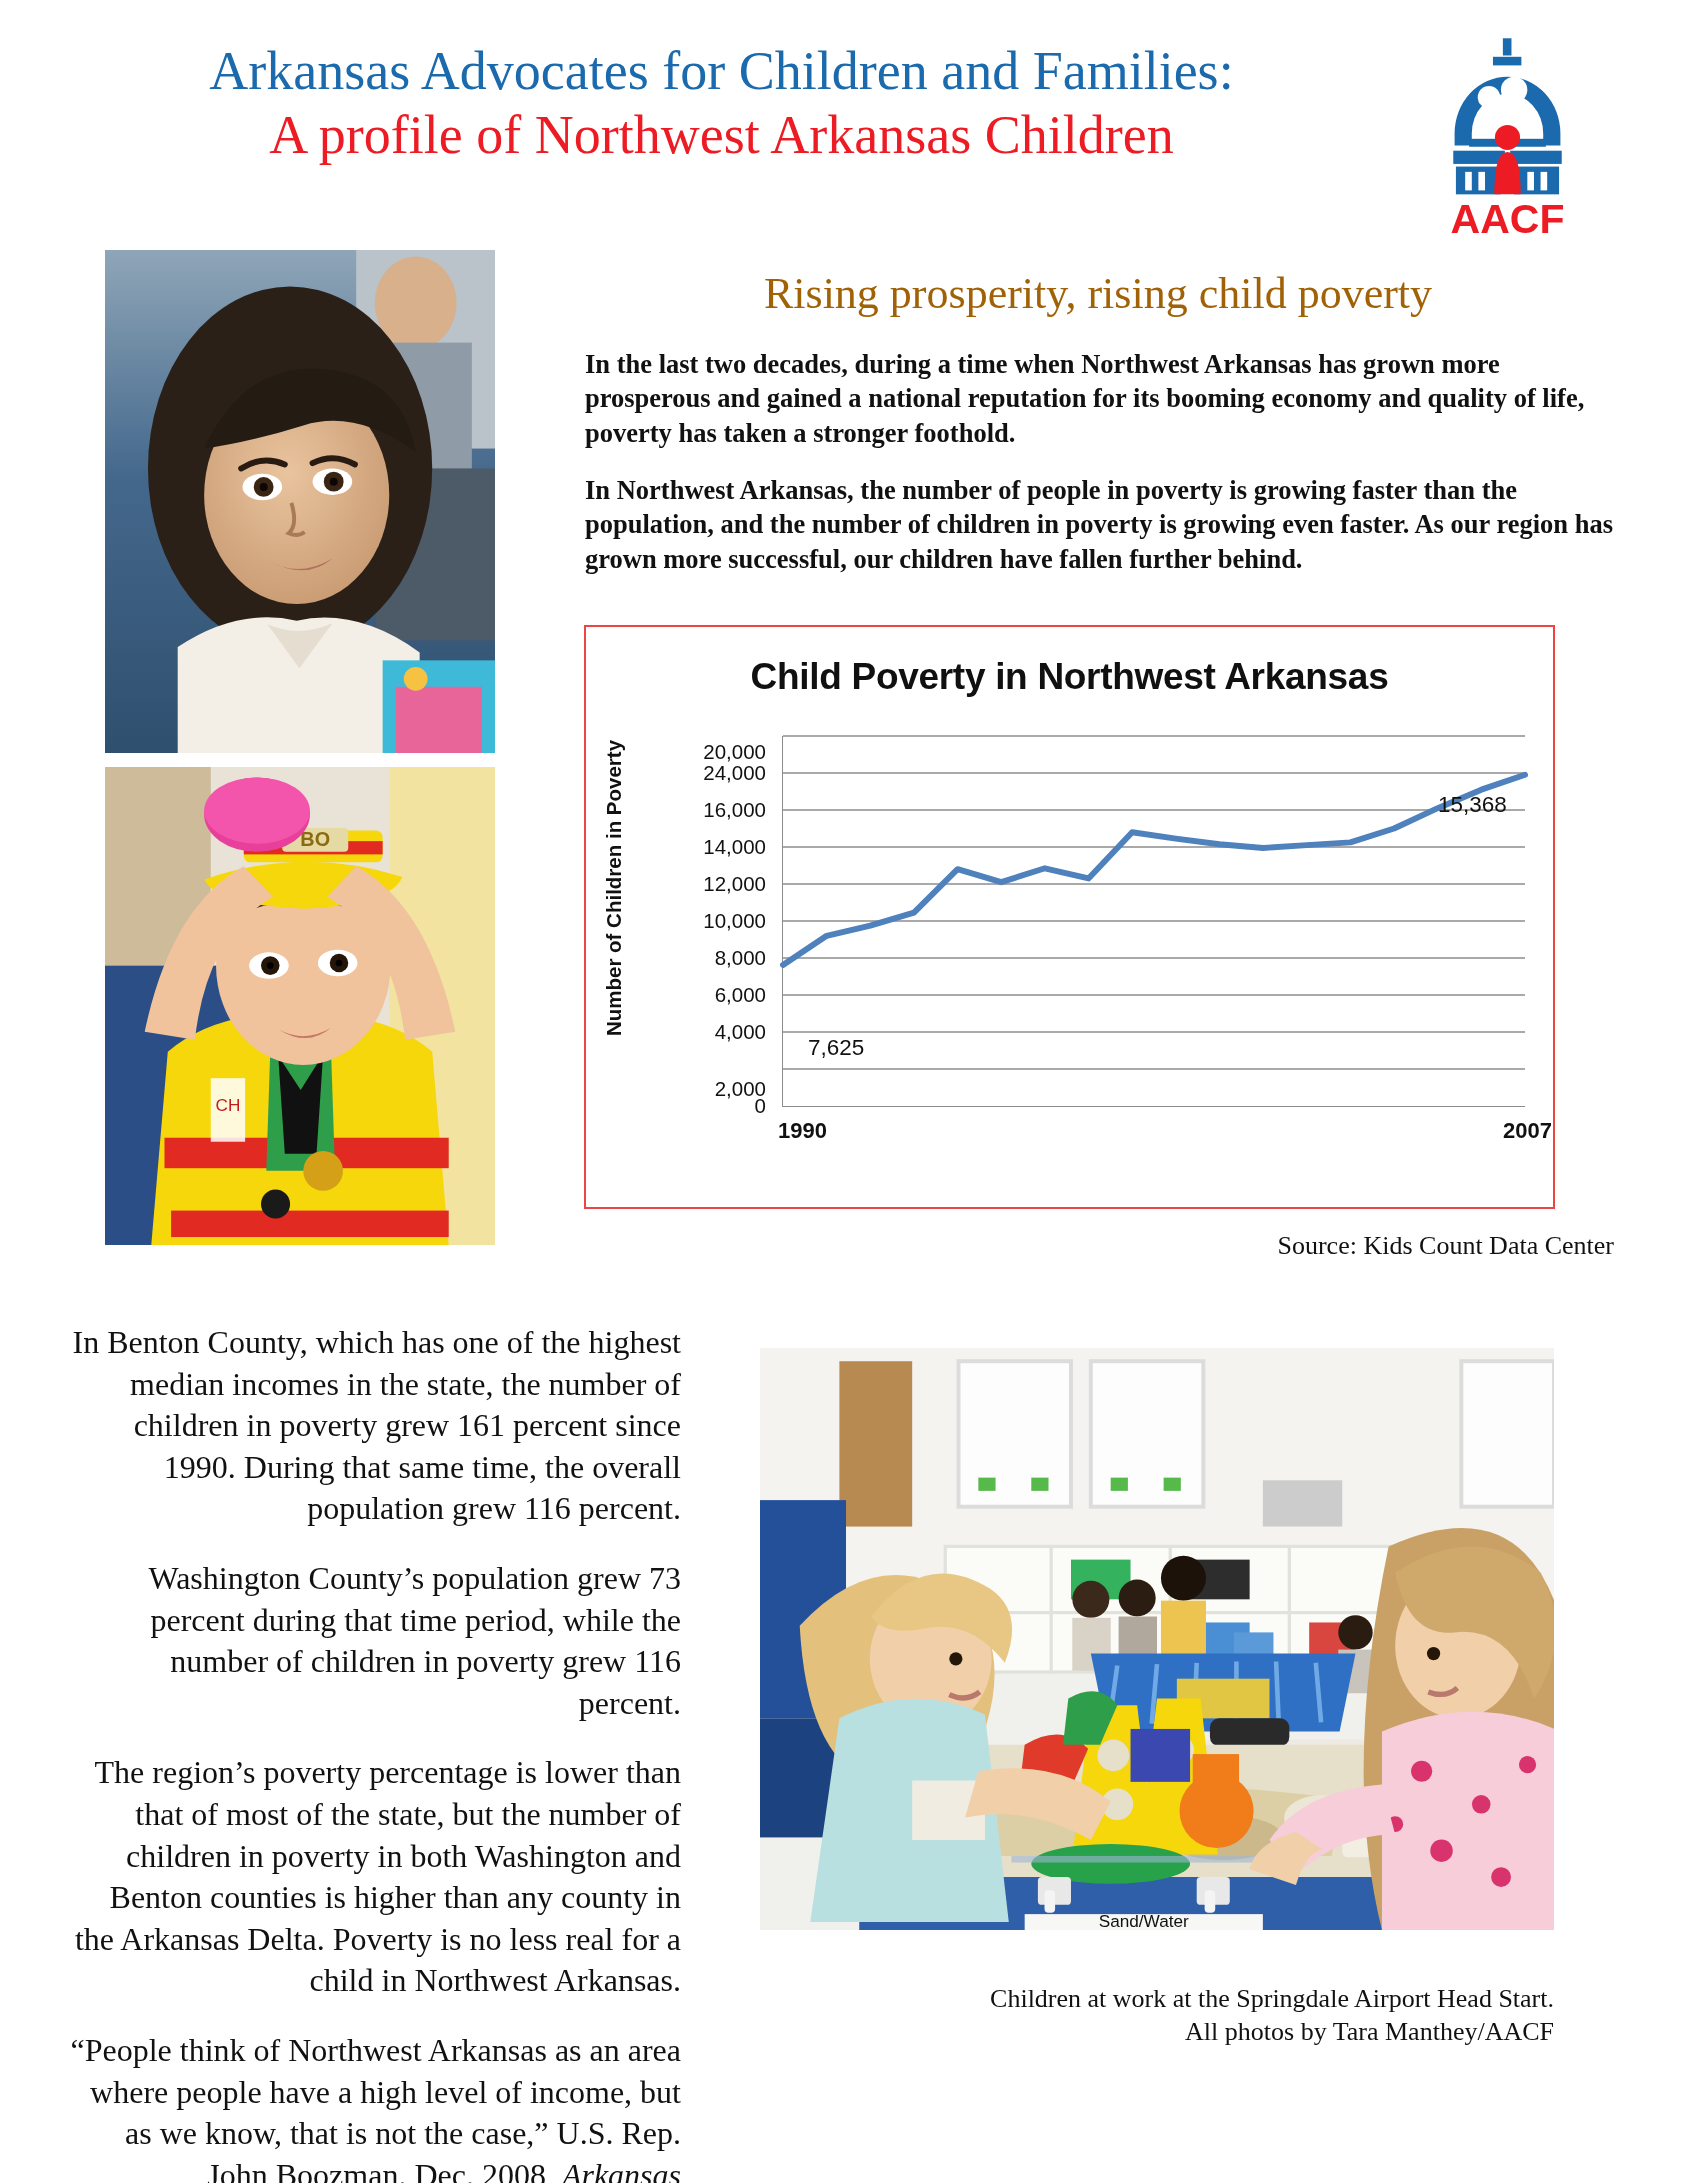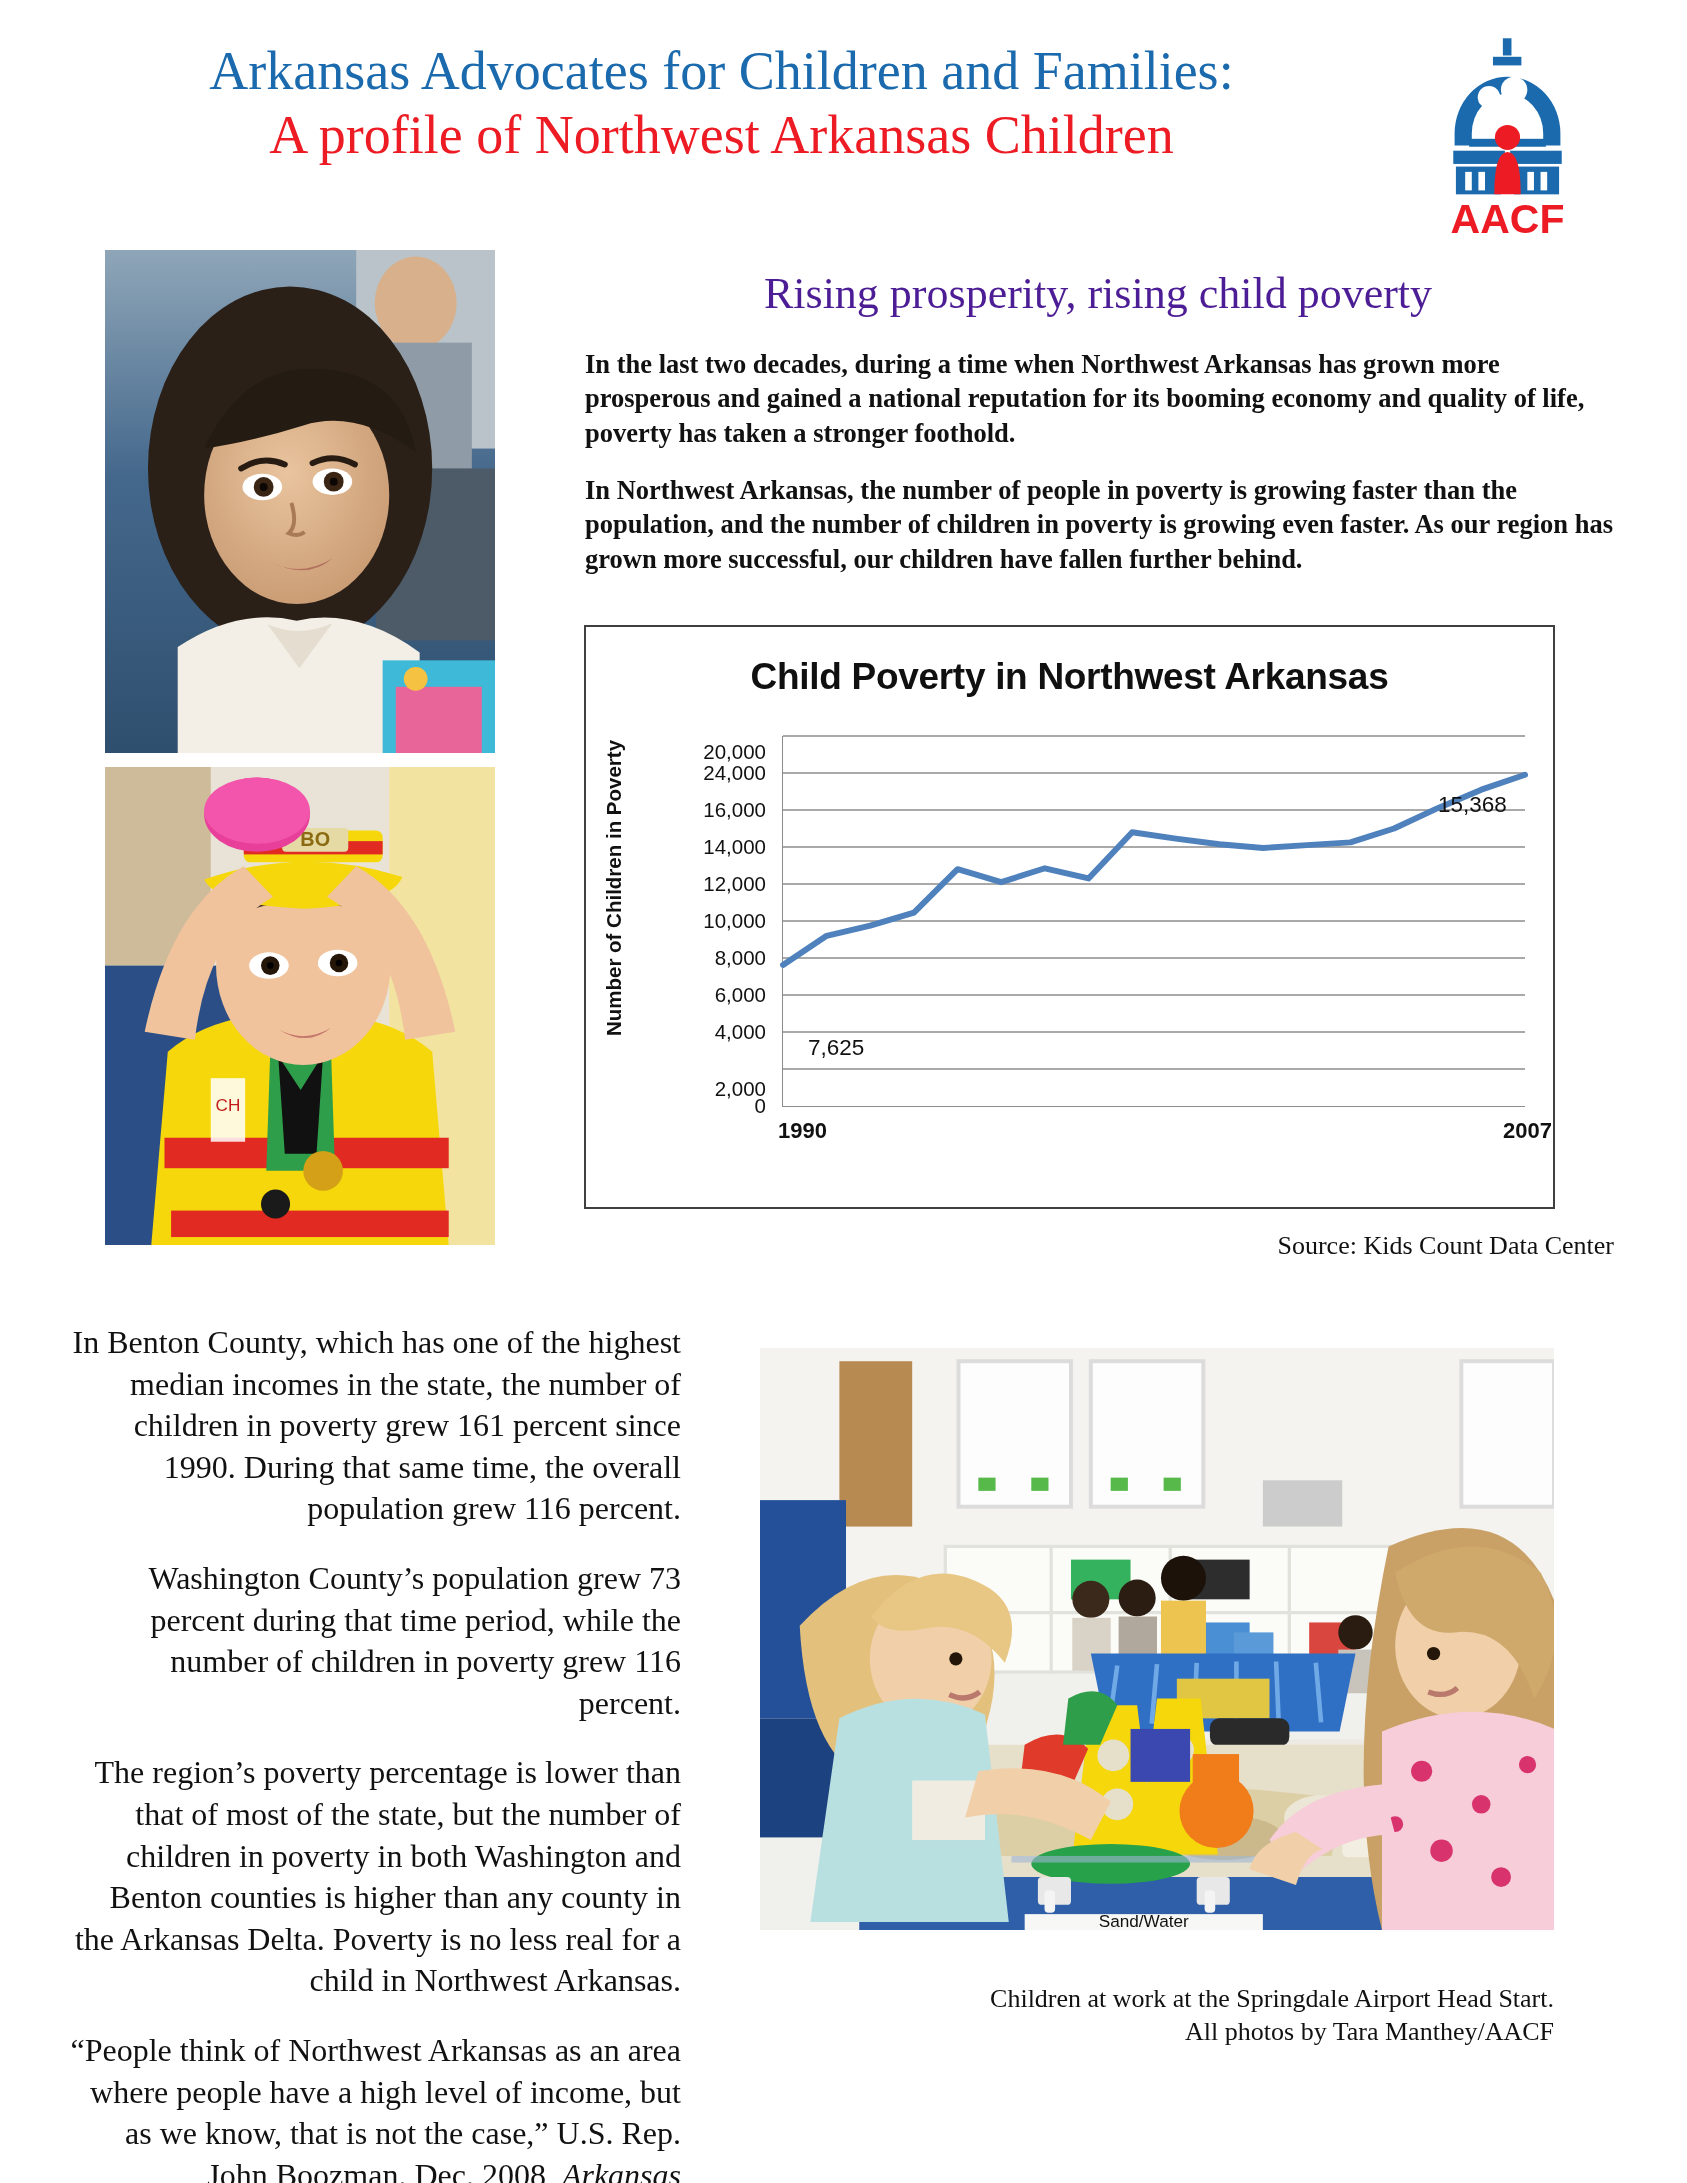--- a/index.html
+++ b/index.html
@@ -16,27 +16,27 @@
   #logo svg{display:block;width:159px;height:205px;}
 
   
   .photo{position:absolute;overflow:hidden;background:#dcdcdc;}
   #photo-girl{left:105px;top:250px;width:390px;height:503px;}
   #photo-boy{left:105px;top:767px;width:390px;height:478px;}
   #photo-sand{left:760px;top:1348px;width:794px;height:582px;}
 
   
   #section-heading{position:absolute;left:582px;top:268px;width:1032px;text-align:center;
-                   font-size:44px;color:#4c1d95;white-space:nowrap;}
+                   font-size:44px;color:#a16207;white-space:nowrap;}
   #intro{position:absolute;left:585px;top:347px;width:1032px;}
   #intro p{margin:0 0 22.5px 0;font-size:26.5px;line-height:1.30;text-align:left;font-weight:bold;}
 
   
   #chart-box{position:absolute;left:584px;top:625px;width:967px;height:580px;
-             border:2px solid #404040;background:#fff;}
+             border:2px solid #ef4444;background:#fff;}
   #chart-title{position:absolute;left:0;top:29px;width:100%;text-align:center;
                font-family:"Liberation Sans","DejaVu Sans",sans-serif;
                font-weight:bold;font-size:37px;color:#101010;letter-spacing:-0.3px;}
   #y-axis-title{position:absolute;left:-144px;top:249px;width:344px;
                 transform:rotate(-90deg);text-align:center;
                 font-family:"Liberation Sans","DejaVu Sans",sans-serif;
                 font-weight:bold;font-size:20.5px;color:#111;}
   #plot-wrap{position:absolute;left:78px;top:109px;width:873px;height:423px;}
   #y-ticks{position:absolute;left:0;top:0;width:110px;height:370px;}
   .y-tick{position:absolute;right:8px;text-align:right;width:106px;

